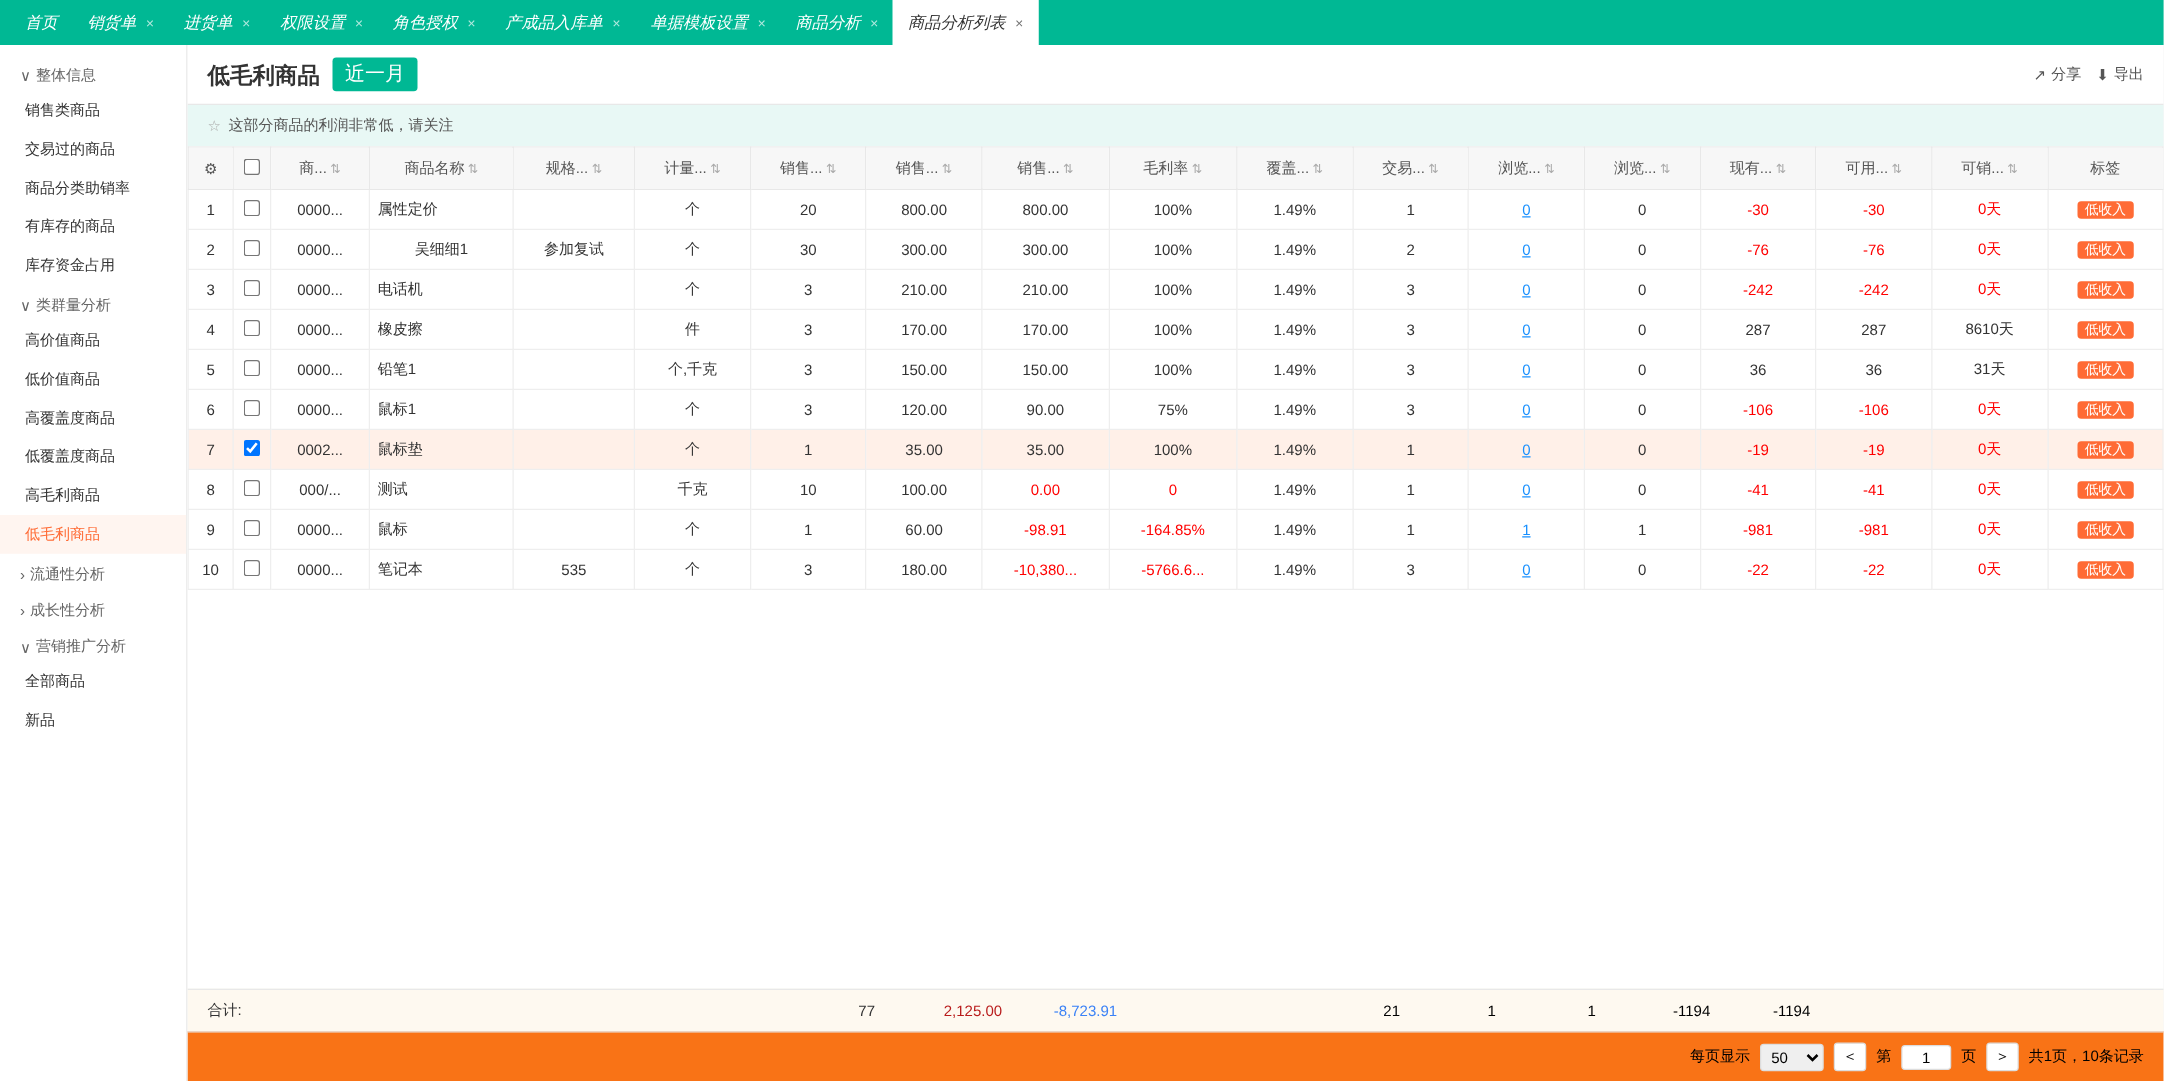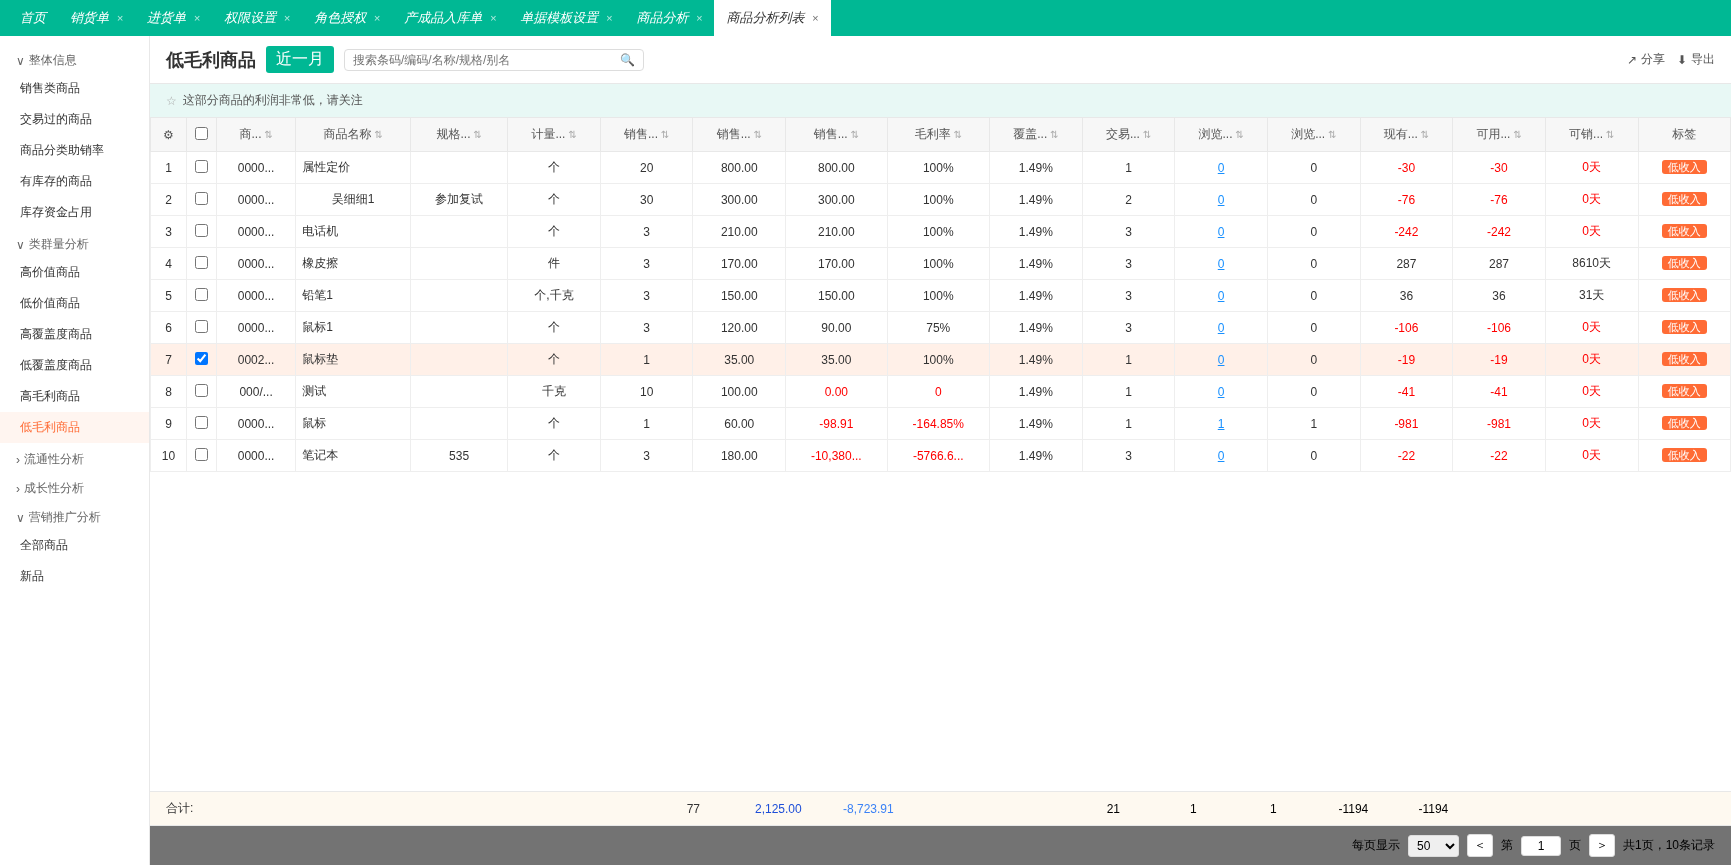--- a/index.html
+++ b/index.html
@@ -184,21 +184,21 @@
       background: #fef9f0;
       border-top: 1px solid #e8e8e8;
       padding: 8px 16px;
       display: flex;
       align-items: center;
     }
     .footer-total-label { font-weight: normal; color: #333; margin-right: 20px; }
 
     
     .pagination-bar {
-      background: #737373;
+      background: #f97316;
       border-top: 1px solid #e8e8e8;
       padding: 8px 16px;
       display: flex;
       align-items: center;
       justify-content: flex-end;
       gap: 8px;
       font-size: 12px;
     }
     .pagination-bar select {
       border: 1px solid #ddd;
@@ -277,24 +277,20 @@
       <div class="sidebar-item">全部商品</div>
       <div class="sidebar-item">新品</div>
     </div>
   </div>
 
   <div class="content-area">
 
     <div class="content-header">
       <span class="page-title-text">低毛利商品</span>
       <button class="date-filter-btn">近一月</button>
-      <div class="search-box">
-        <input type="text" placeholder="搜索条码/编码/名称/规格/别名" style="">
-        <span style="color:#ccc;">🔍</span>
-      </div>
       <div class="header-actions">
         <div class="header-btn">
           <span>↗</span>
           <span>分享</span>
         </div>
         <div class="header-btn">
           <span>⬇</span>
           <span>导出</span>
         </div>
       </div>
@@ -532,21 +528,21 @@
   </tr>
           </tbody>
       </table>
     </div>
 
     <div class="table-footer">
       <span class="footer-total-label">合计:</span>
       <div style="display:flex; gap:0; flex:1; overflow:hidden;">
         <div style="width:440px;"></div>
         <div style="width:80px; text-align:center; color:#333;">77</div>
-        <div style="width:90px; text-align:center; color:#1d4ed8;">2,125.00</div>
+        <div style="width:90px; text-align:center; color:#b91c1c;">2,125.00</div>
         <div style="width:90px; text-align:center; color:#3b82f6;">-8,723.91</div>
         <div style="width:80px;"></div>
         <div style="width:80px;"></div>
         <div style="width:80px; text-align:center;">21</div>
         <div style="width:80px; text-align:center;">1</div>
         <div style="width:80px; text-align:center;">1</div>
         <div style="width:80px; text-align:center;">-1194</div>
         <div style="width:80px; text-align:center;">-1194</div>
       </div>
     </div>

